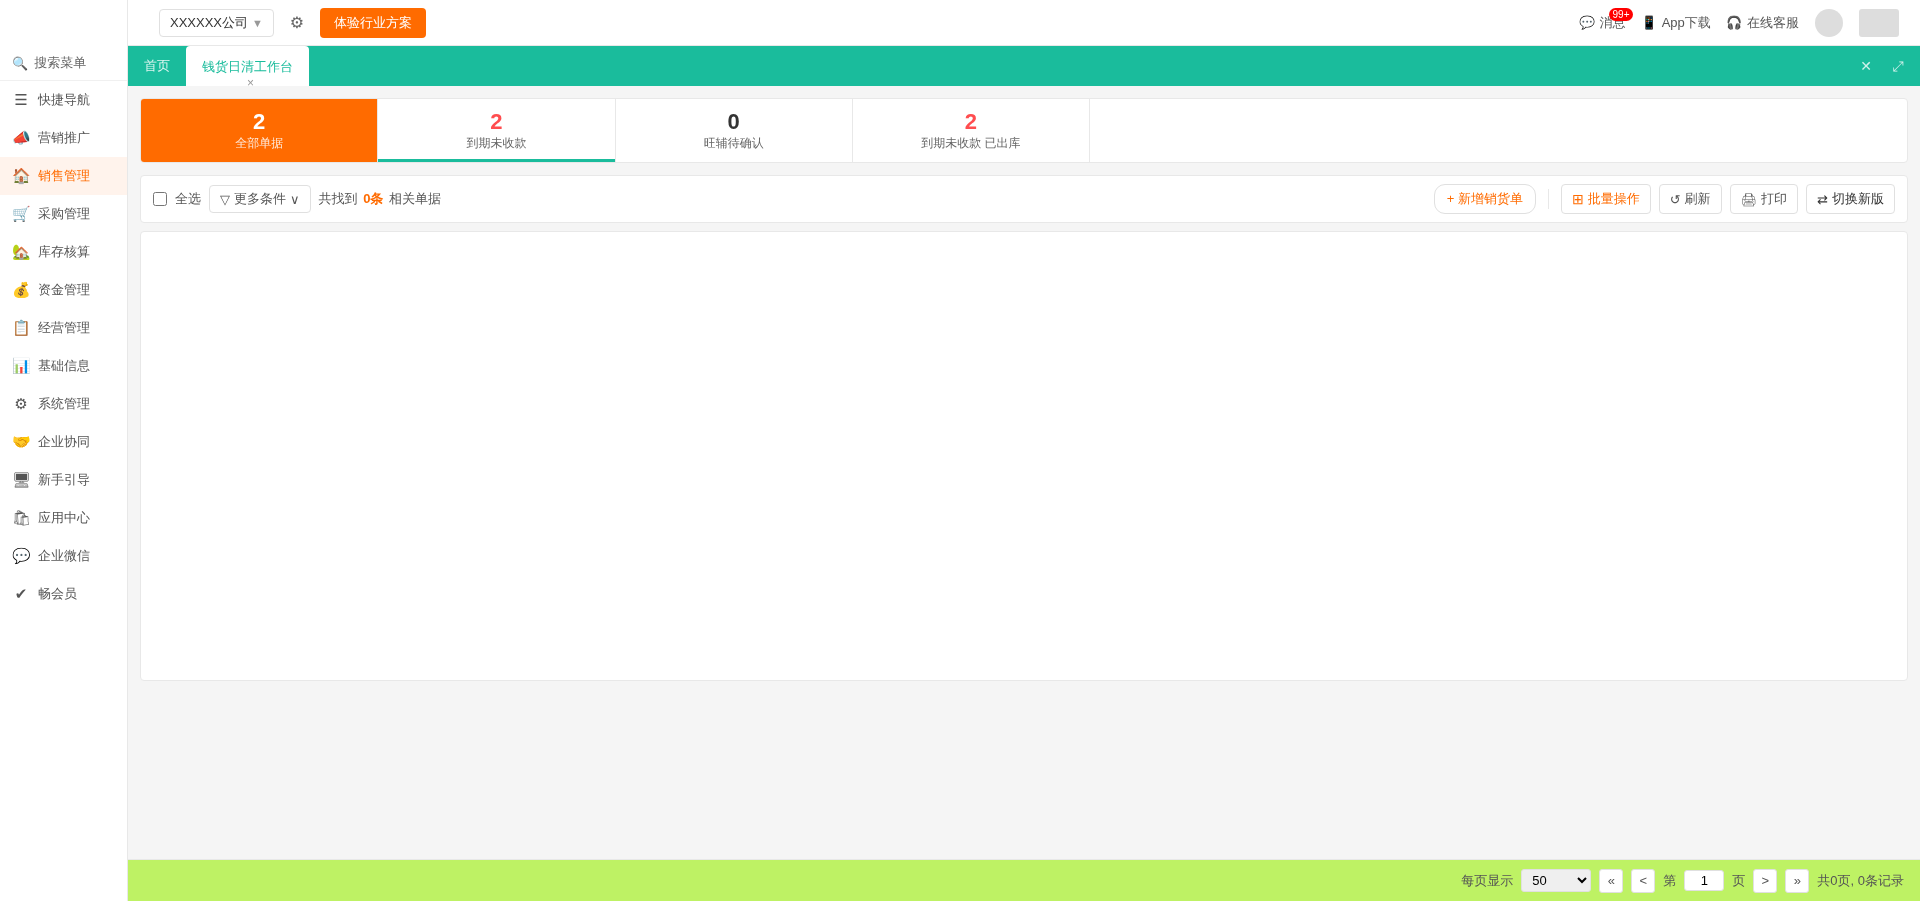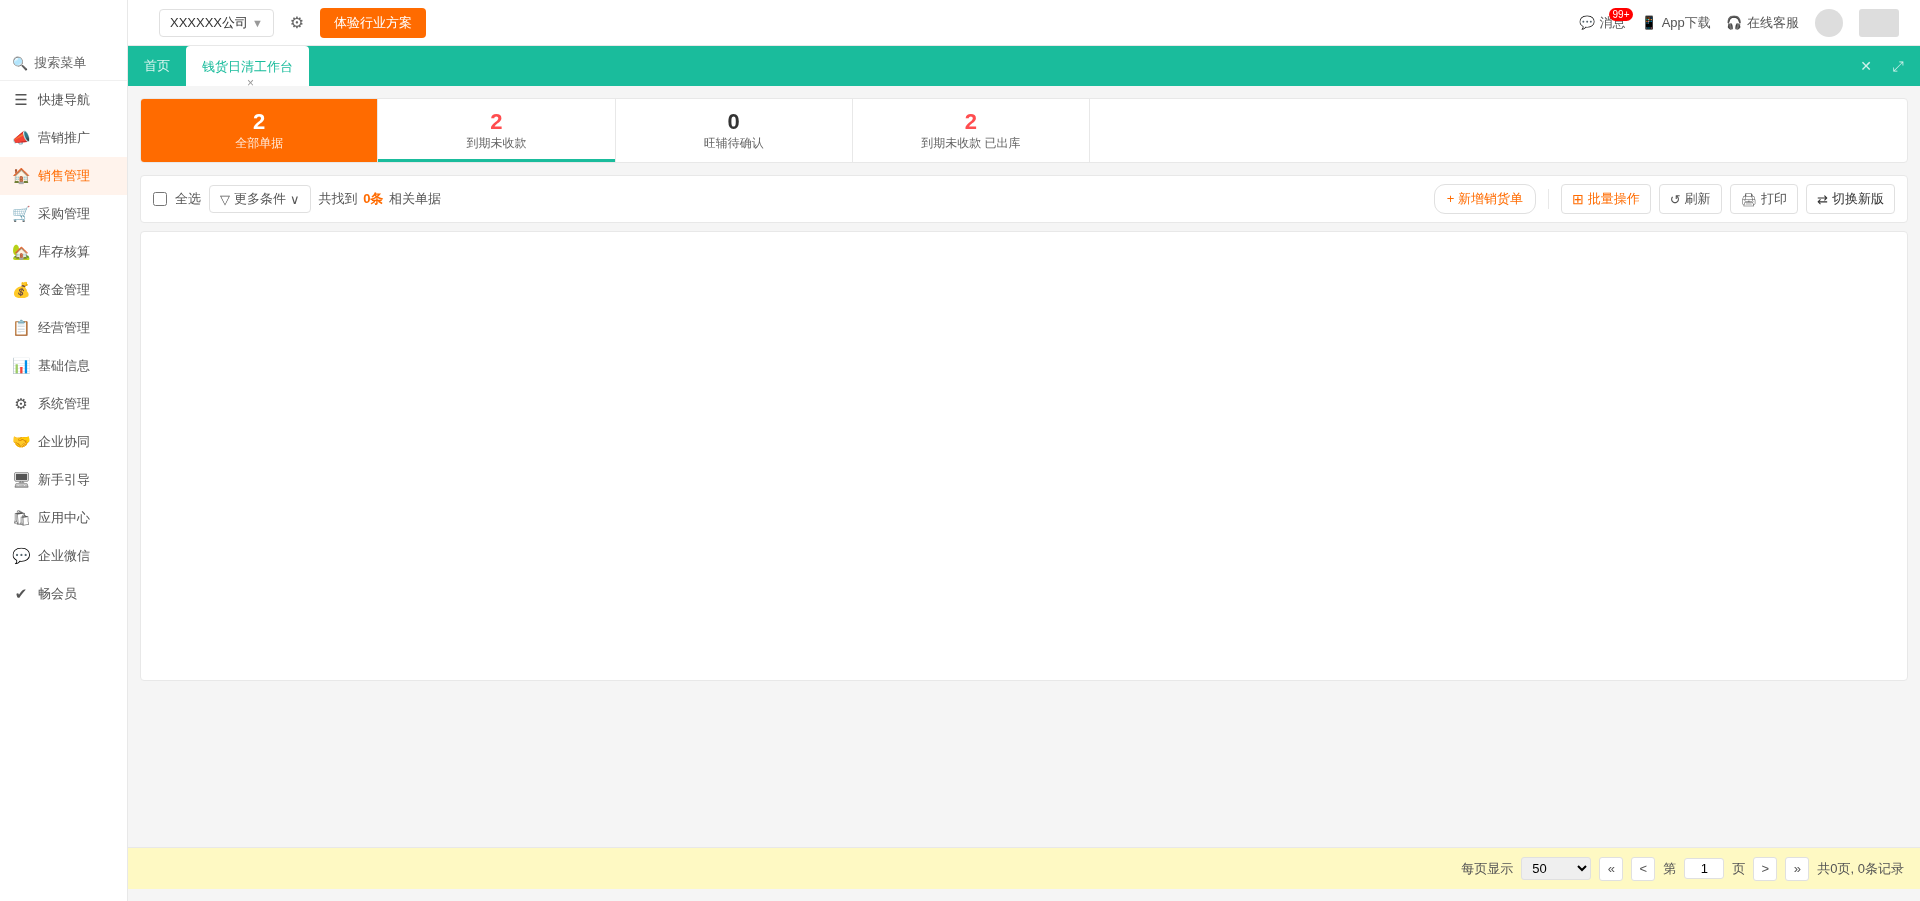--- a/index.html
+++ b/index.html
@@ -296,23 +296,23 @@
     .empty-area {
       display: flex; align-items: center; justify-content: center;
       min-height: 400px;
       color: #ccc;
       font-size: 14px;
     }
 
     
     .pagination-bar {
       position: fixed;
-      bottom: 12px; left: 128px; right: 0;
+      bottom: 0; left: 128px; right: 0;
       height: 42px;
-      background: #fef9c3;
+      background: #bef264;
       border-top: 1px solid #e8e8e8;
       display: flex;
       align-items: center;
       justify-content: flex-end;
       padding: 0 16px;
       gap: 8px;
       font-size: 13px;
       color: #555;
       z-index: 98;
     }

